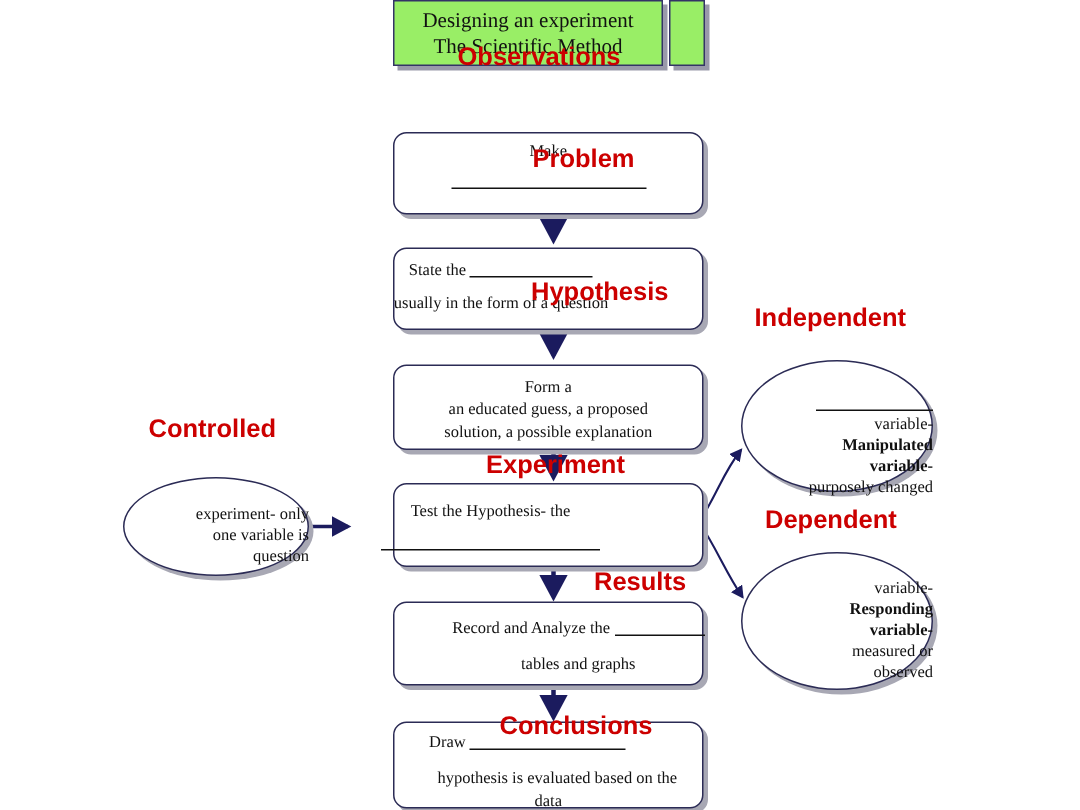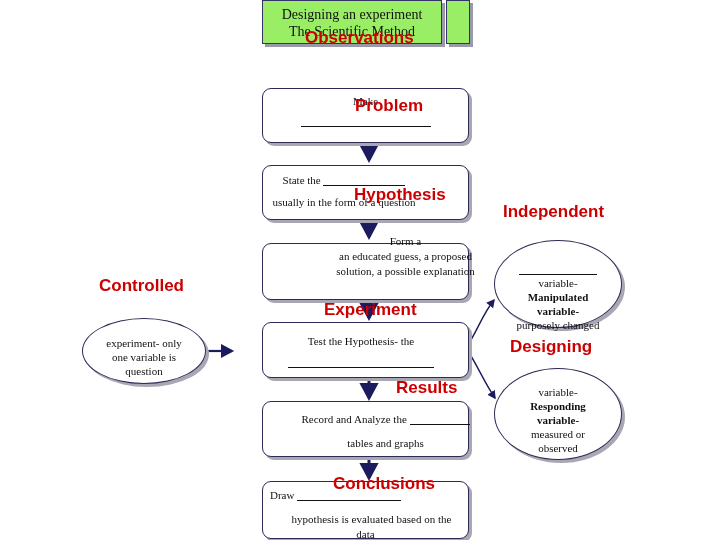--- a/index.html
+++ b/index.html
@@ -56,21 +56,21 @@
   .ellipse{
     position:absolute;
     background:#ffffff;
     border:1px solid #2b2b55;
     border-radius:50%;
     box-shadow:3px 3px 0 #a8a8b4;
     box-sizing:border-box;
   }
   .ellipse-text{
     position:absolute;
-    text-align:center;
+    text-align:right;
     font-size:11px;
     line-height:14px;
     color:#111111;
     font-family:"Liberation Serif", serif;
     white-space:nowrap;
   }
   .ellipse-text b{font-weight:bold;}
 
   
   .annot{
@@ -116,49 +116,49 @@
     <line x1="206" y1="351" x2="232" y2="351" stroke="#1b1b5e" stroke-width="2.2" marker-end="url(#ah)"></line>
   </svg>
 
   <div class="box" style="left:262px;top:88px;width:207px;height:55px;"></div>
   <div class="box-text" style="left:262px;top:94px;width:207px;">
     <div><span>Make</span></div>
     <div style="margin-top:5px;"><span class="blank" style="width:130px;height:10px;"></span></div>
   </div>
 
   <div class="box" style="left:262px;top:165px;width:207px;height:55px;"></div>
-  <div class="box-text" style="left:262px;top:173px;width:164px;">
+  <div class="box-text" style="left:252px;top:173px;width:164px;">
     <div><span>State the</span>
          <span class="blank" style="width:82px;height:10px;"></span></div>
     <div style="margin-top:7px;"><span>usually in the form of a question</span></div>
   </div>
 
   <div class="box" style="left:262px;top:243px;width:207px;height:57px;"></div>
-  <div class="box-text" style="left:262px;top:234px;width:207px;padding-left:40px;">
+  <div class="box-text" style="left:262px;top:251px;width:207px;">
     <div><span>Form a</span></div>
     <div><span>an educated guess, a proposed</span></div>
     <div><span>solution, a possible explanation</span></div>
   </div>
 
   <div class="box" style="left:262px;top:322px;width:207px;height:56px;"></div>
-  <div class="box-text" style="left:278px;top:334px;width:166px;">
+  <div class="box-text" style="left:244px;top:334px;width:166px;">
     <div><span>Test the Hypothesis- the</span></div>
     <div style="margin-top:6px;"><span class="blank" style="width:146px;height:10px;"></span></div>
   </div>
 
   <div class="box" style="left:262px;top:401px;width:207px;height:56px;"></div>
   <div class="box-text" style="left:262px;top:412px;width:247px;">
     <div><span>Record and Analyze the</span>
          <span class="blank" style="width:60px;height:10px;"></span></div>
     <div style="margin-top:9px;"><span>tables and graphs</span></div>
   </div>
 
   <div class="box" style="left:262px;top:481px;width:207px;height:58px;"></div>
   <div class="box-text" style="left:262px;top:488px;width:207px;">
-    <div style="text-align:left;padding-left:8px;">
+    <div style="text-align:left;padding-left:24px;">
       <span>Draw</span>
       <span class="blank" style="width:104px;height:10px;"></span>
     </div>
     <div style="margin-top:9px;margin-left:12px;"><span>hypothesis is evaluated based on the</span></div>
     <div><span>data</span></div>
   </div>
 
   <div class="ellipse" style="left:82px;top:318px;width:124px;height:66px;"></div>
   <div class="ellipse-text" style="left:82px;top:336px;width:124px;">
     <div>experiment- only</div>
@@ -185,15 +185,15 @@
   </div>
 
   <div class="annot" style="left:305px;top:28px;">Observations</div>
   <div class="annot" style="left:355px;top:96px;">Problem</div>
   <div class="annot" style="left:354px;top:185px;">Hypothesis</div>
   <div class="annot" style="left:324px;top:300px;">Experiment</div>
   <div class="annot" style="left:396px;top:378px;">Results</div>
   <div class="annot" style="left:333px;top:474px;">Conclusions</div>
   <div class="annot" style="left:99px;top:276px;">Controlled</div>
   <div class="annot" style="left:503px;top:202px;">Independent</div>
-  <div class="annot" style="left:510px;top:337px;">Designing</div>
+  <div class="annot" style="left:510px;top:337px;">Dependent</div>
 
 </div>
 
 </body></html>

